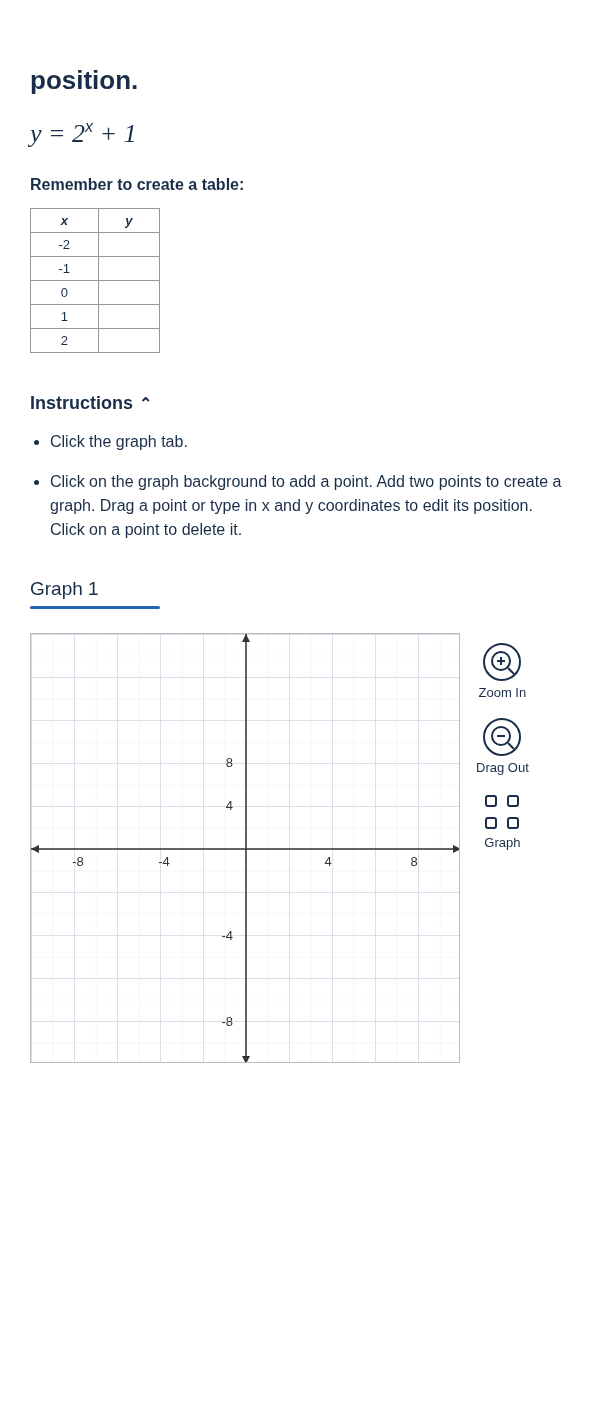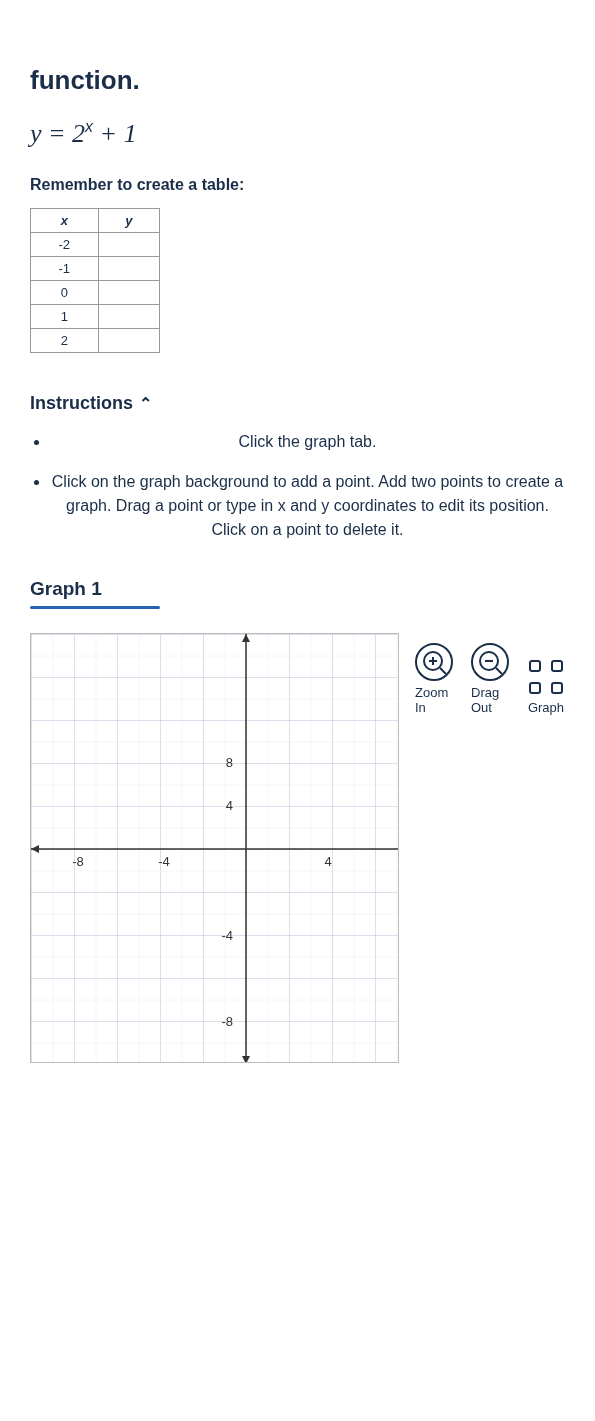--- a/index.html
+++ b/index.html
@@ -67,37 +67,36 @@
       align-items: center;
       gap: 6px;
       margin-bottom: 16px;
       cursor: pointer;
     }
 
     .instructions-list {
       list-style: disc;
       padding-left: 20px;
       margin-bottom: 36px;
-      text-align: center;
     }
 
     .instructions-list li {
       font-size: 16px;
       color: #1a2e4a;
       margin-bottom: 16px;
       line-height: 1.5;
     }
 
     .graph-section {
       margin-bottom: 10px;
     }
 
     .graph-title {
       font-size: 19px;
-      font-weight: 700;
+      font-weight: 400;
       color: #1a2e4a;
       margin-bottom: 6px;
     }
 
     .graph-underline {
       height: 3px;
       background: #2563b8;
       width: 130px;
       margin-bottom: 24px;
       border-radius: 2px;
@@ -113,22 +112,22 @@
       position: relative;
       width: 430px;
       height: 430px;
       border: 1px solid #bbb;
       background: #fff;
       overflow: hidden;
     }
 
     .graph-controls {
       display: flex;
-      flex-direction: row;
-      align-items: flex-end;
+      flex-direction: column;
+      align-items: center;
       gap: 18px;
       padding-top: 10px;
     }
 
     .control-btn {
       display: flex;
       flex-direction: column;
       align-items: center;
       gap: 4px;
       cursor: pointer;
@@ -160,21 +159,21 @@
       justify-content: center;
       font-size: 22px;
       color: #1a2e4a;
     }
   </style>
 </head>
 <body>
 
 <h1 class="main-title">
   <br>
-  <span>function.</span>
+  <span>position.</span>
 </h1>
 
 <div class="equation">
   <i>y</i> = 2<sup style="font-size:16px;font-style:normal;font-family:sans-serif;"><i>x</i></sup> + 1
 </div>
 
 <div class="remember-title">Remember to create a table:</div>
 
 <table class="xy-table">
   <thead>

